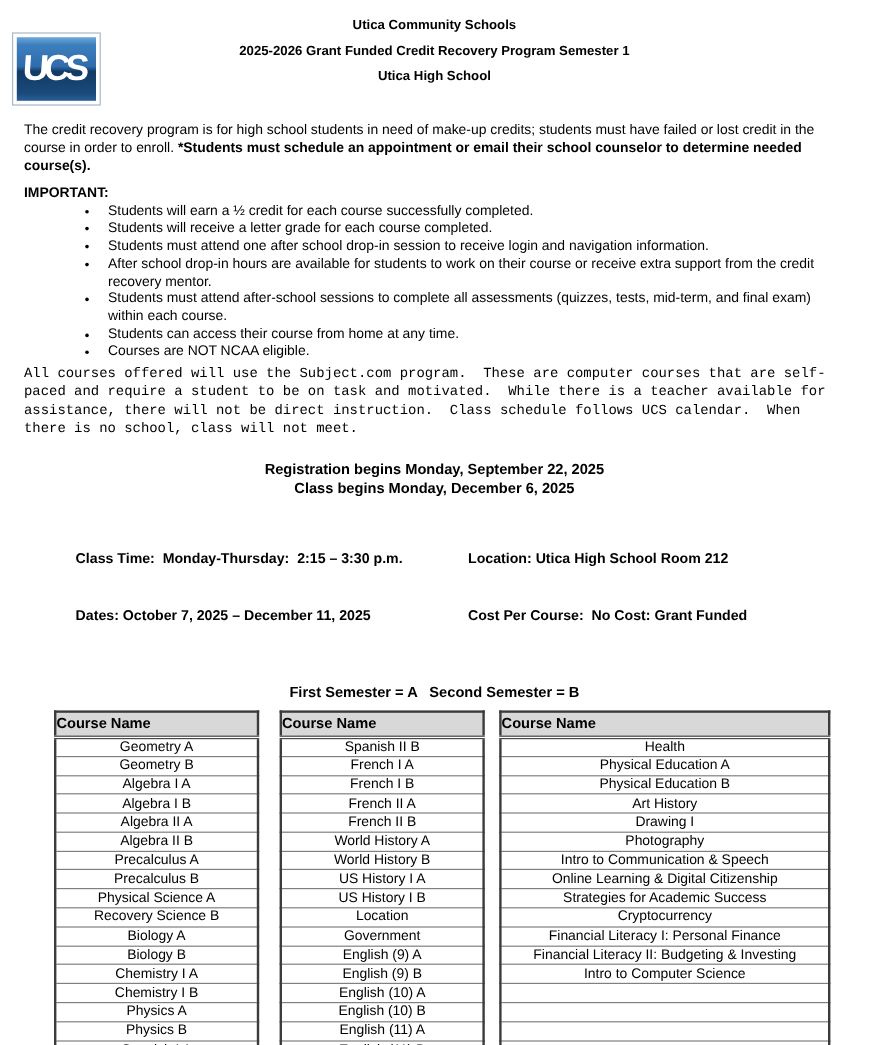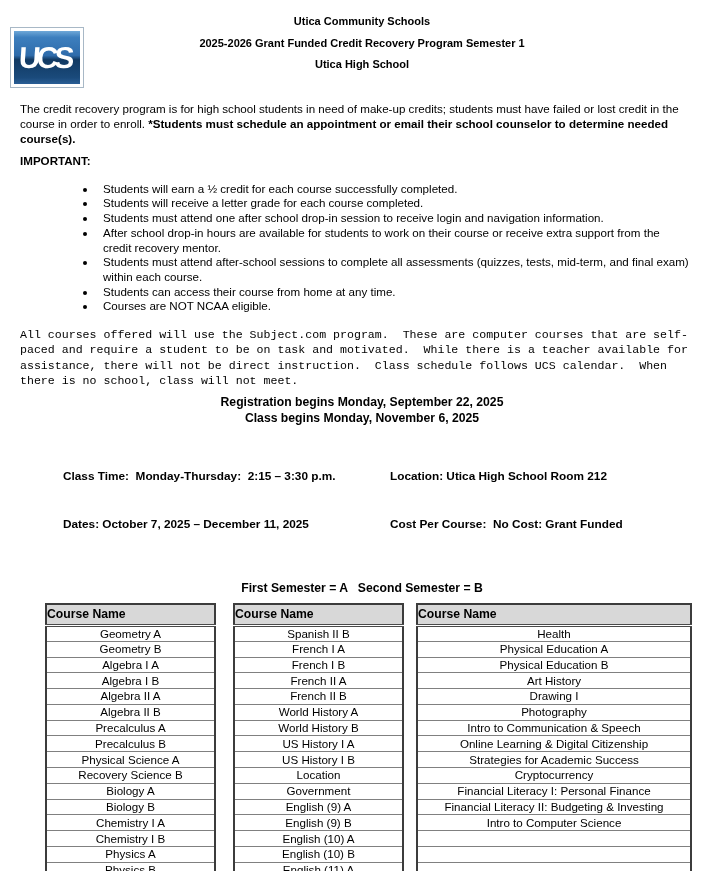--- a/index.html
+++ b/index.html
@@ -51,35 +51,35 @@
     white-space: pre-wrap;
   }
   .intro b { font-weight: bold; }
   .important-heading {
     margin-top: 7px;
     font-weight: bold;
     font-size: 11.6px;
     line-height: 15.3px;
   }
   ul.bullets {
-    margin: 13px;
+    margin: 0;
     padding-left: 64px;
     font-size: 11.6px;
     line-height: 14.7px;
   }
   ul.bullets li { padding-left: 6px; margin: 0; }
   .subject-par {
     margin-top: 3px;
     font-size: 11.6px;
     line-height: 15.3px;
     white-space: pre-wrap;
     font-family: Liberation Mono, monospace;
   }
   .reg-block {
-    margin-top: 7px;
+    margin-top: 19px;
     text-align: center;
     font-weight: bold;
     font-size: 12.2px;
     line-height: 15.5px;
   }
   .schedule {
     margin-top: 10px;
     display: flex;
     font-weight: bold;
     font-size: 11.8px;
@@ -156,21 +156,21 @@
         <li>After school drop-in hours are available for students to work on their course or receive extra support from the credit recovery mentor.</li>
         <li>Students must attend after-school sessions to complete all assessments (quizzes, tests, mid-term, and final exam) within each course.</li>
         <li>Students can access their course from home at any time.</li>
         <li>Courses are NOT NCAA eligible.</li>
       </ul>
 
     <p class="subject-par">All courses offered will use the Subject.com program.  These are computer courses that are self-paced and require a student to be on task and motivated.  While there is a teacher available for assistance, there will not be direct instruction.  Class schedule follows UCS calendar.  When there is no school, class will not meet.</p>
 
     <div class="reg-block">
       <div>Registration begins Monday, September 22, 2025</div>
-      <div>Class begins Monday, November 6, 2025</div>
+      <div>Class begins Monday, December 6, 2025</div>
     </div>
 
     <div class="schedule">
       <div class="col-left">
         <div>Class Time:  Monday-Thursday:  2:15 – 3:30 p.m.</div>
         <div>Dates: October 7, 2025 – December 11, 2025</div>
       </div>
       <div class="col-right">
         <div>Location: Utica High School Room 212</div>
         <div>Cost Per Course:  No Cost: Grant Funded</div>

